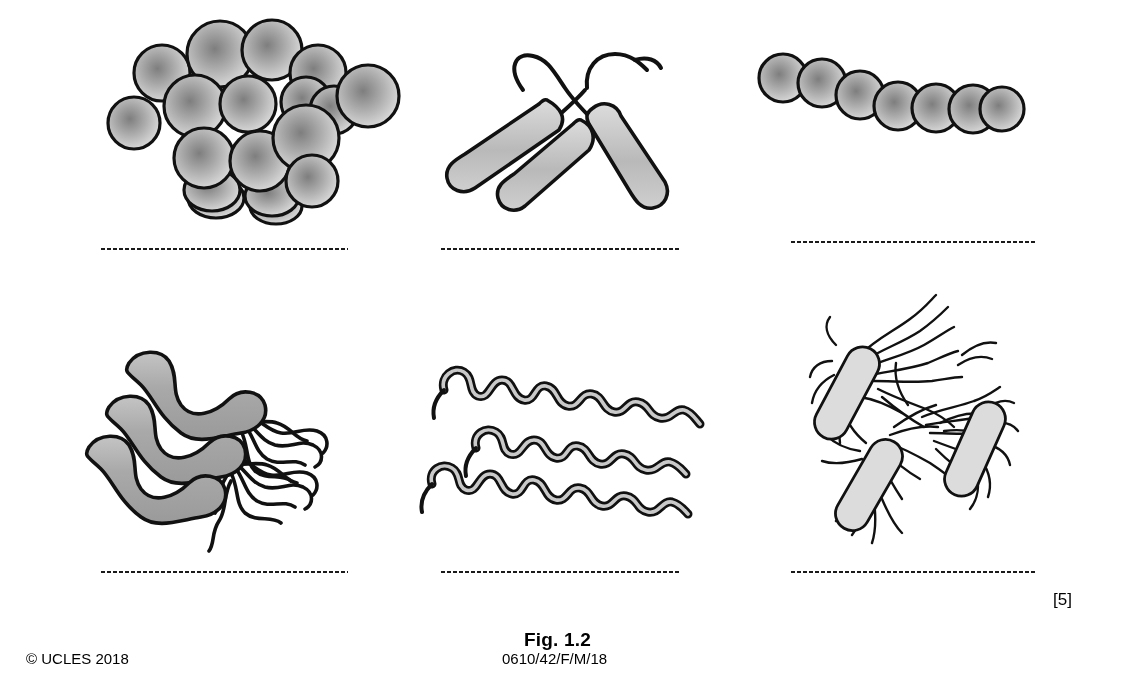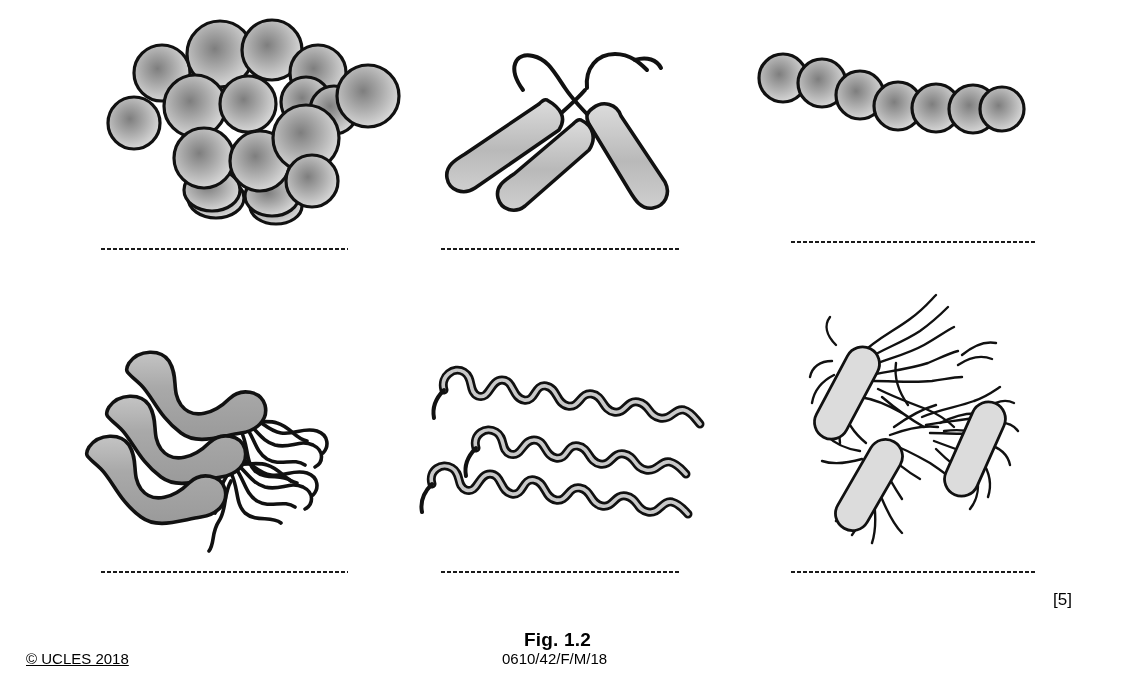--- a/index.html
+++ b/index.html
@@ -247,17 +247,17 @@
       </g>
     </svg>
   </div>
 
   <div class="answer-line" style="left:790px; top:570px; width:246px;"></div>
 
   <div class="marks" style="left:1053px; top:590px;">[5]</div>
 
   <div class="caption" style="left:524px; top:615px;">Fig. 1.2</div>
 
-  <div class="footer-left" style="left:26px; top:650px;text-decoration:underline;">© UCLES 2018</div>
+  <div class="footer-left" style="left:26px; top:650px;">© UCLES 2018</div>
 
   <div class="footer-center" style="left:502px; top:650px;">0610/42/F/M/18</div>
 
 </div>
 
 </body></html>

